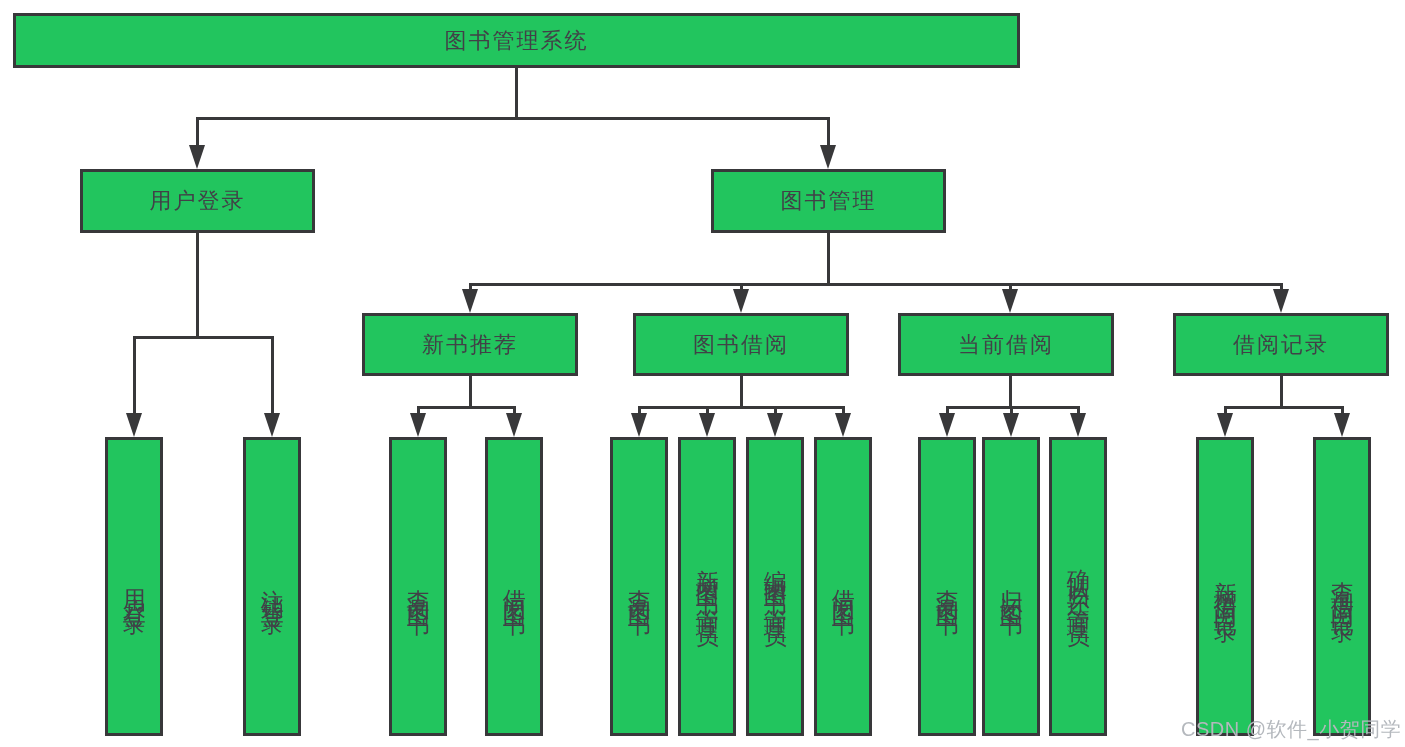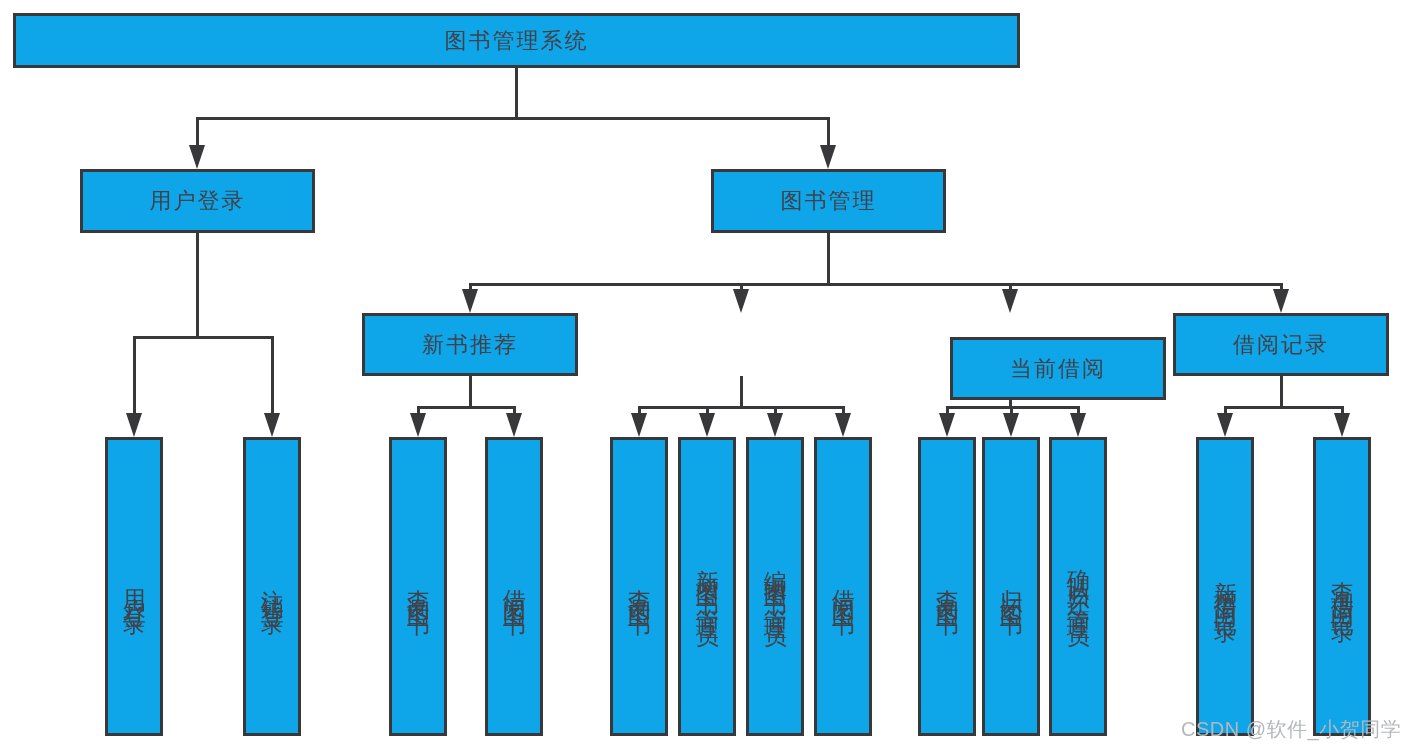--- a/index.html
+++ b/index.html
@@ -8,21 +8,21 @@
     overflow:hidden;
     font-family:"Liberation Sans","DejaVu Sans",sans-serif;
   }
   
   .v{position:absolute;width:3px;background:#38383a;}
   .h{position:absolute;height:3px;background:#38383a;}
   .a{position:absolute;width:0;height:0;
      border-left:8px solid transparent;border-right:8px solid transparent;
      border-top:24px solid #38383a;}
   
-  .box{position:absolute;background:#0ea5e9;border:3px solid #38383a;
+  .box{position:absolute;background:#22c55e;border:3px solid #38383a;
        box-sizing:border-box;display:flex;align-items:center;justify-content:center;
        color:#414147;}
   .root{left:13px;top:13px;width:1007px;height:55px;font-size:22px;letter-spacing:2px;}
   .l2{top:169px;width:235px;height:64px;font-size:22px;letter-spacing:2px;}
   .l3{top:313px;width:216px;height:63px;font-size:22px;letter-spacing:2px;}
   .leaf{top:437px;width:58px;height:299px;}
   .vtext{writing-mode:vertical-rl;text-orientation:mixed;
          font-size:23px;letter-spacing:8px;line-height:1.1;color:#414147;}
   .watermark{position:absolute;left:1181px;top:716px;z-index:5;
              font-size:20px;color:#b4b8bd;white-space:nowrap;letter-spacing:0.5px;}
@@ -96,21 +96,24 @@
   <div class="box l2" style="left:80px;">
     <span>用户登录</span>
   </div>
   <div class="box l3" style="left:362px;">
     <span>新书推荐</span>
   </div>
 
   <div class="box l2" style="left:711px;">
     <span>图书管理</span>
   </div>
-  <div class="box l3" style="left:950px;margin-top:24px;">
+  <div class="box l3" style="left:633px;">
+    <span>图书借阅</span>
+  </div>
+  <div class="box l3" style="left:898px;">
     <span>当前借阅</span>
   </div>
   <div class="box l3" style="left:1173px;">
     <span>借阅记录</span>
   </div>
 
   <div class="box leaf" style="left:105px;">
     <span class="vtext">用户登录</span>
   </div>
   <div class="box leaf" style="left:243px;">

